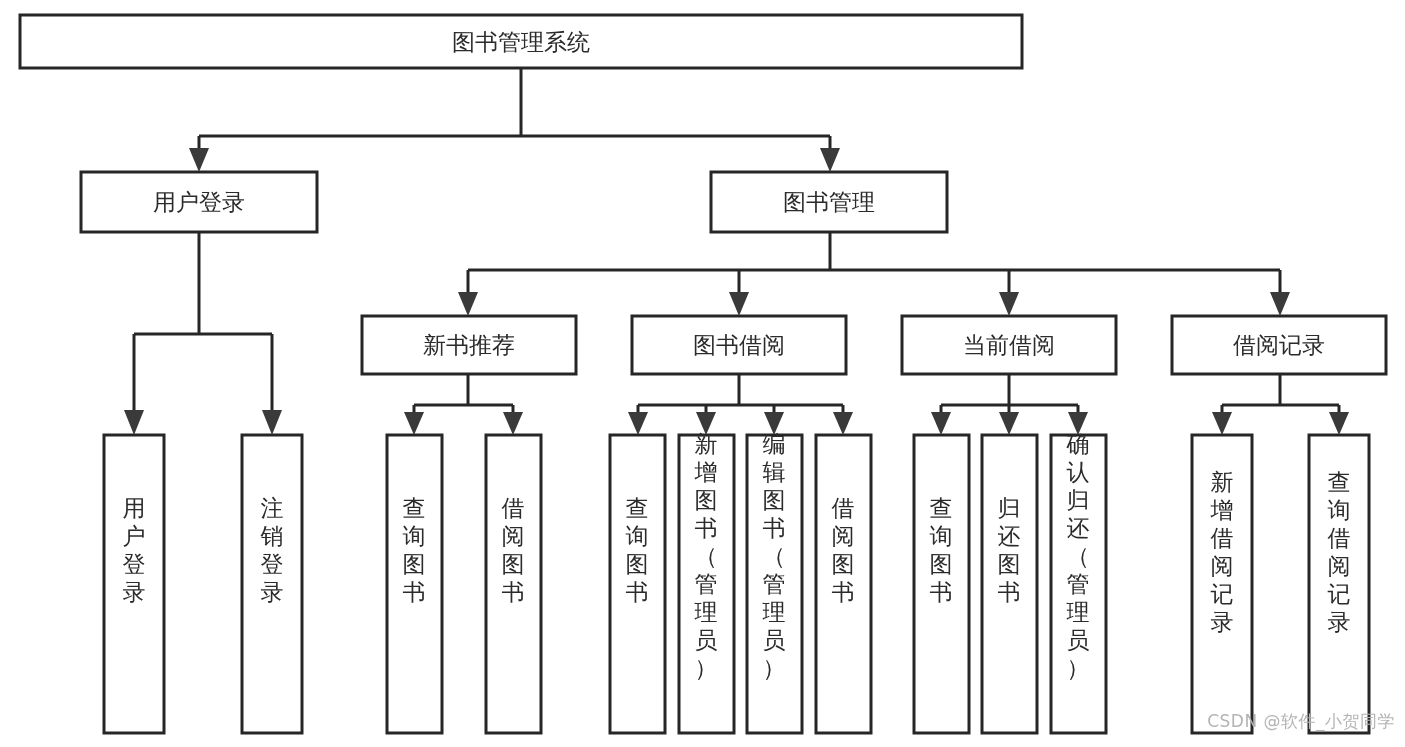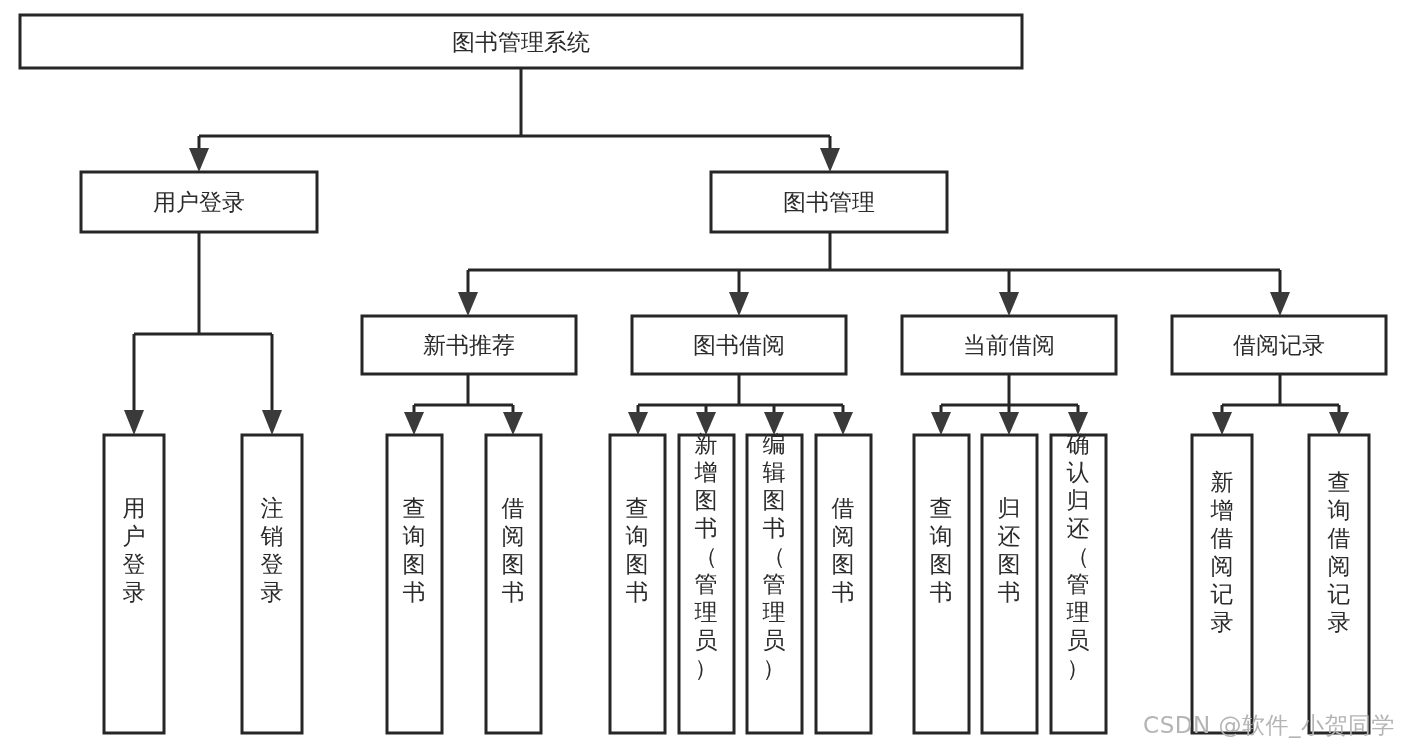--- a/index.html
+++ b/index.html
@@ -45,23 +45,23 @@
   }
   .vert-label {
     font-family: "DejaVu Sans", "Liberation Sans", sans-serif;
     fill: #2b2b2b;
     font-size: 23px;
     text-anchor: middle;
   }
   .watermark {
     position: absolute;
     right: 10px;
-    bottom: 6px;
-    font-family: "DejaVu Sans", "Liberation Sans", sans-serif;
-    font-size: 23px;
+    bottom: 14px;
+    font-family: "DejaVu Sans", "Liberation Sans", sans-serif;
+    font-size: 17px;
     color: #b4b4b4;
     white-space: nowrap;
     letter-spacing: 0.5px;
   }
 </style>
 </head>
 <body>
 
 <svg id="diagram" viewBox="0 0 1405 747">
 

